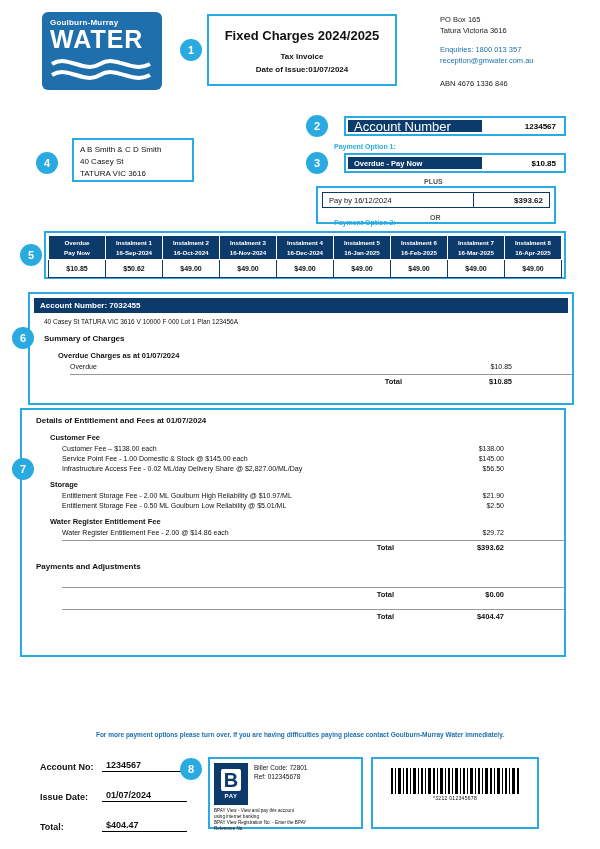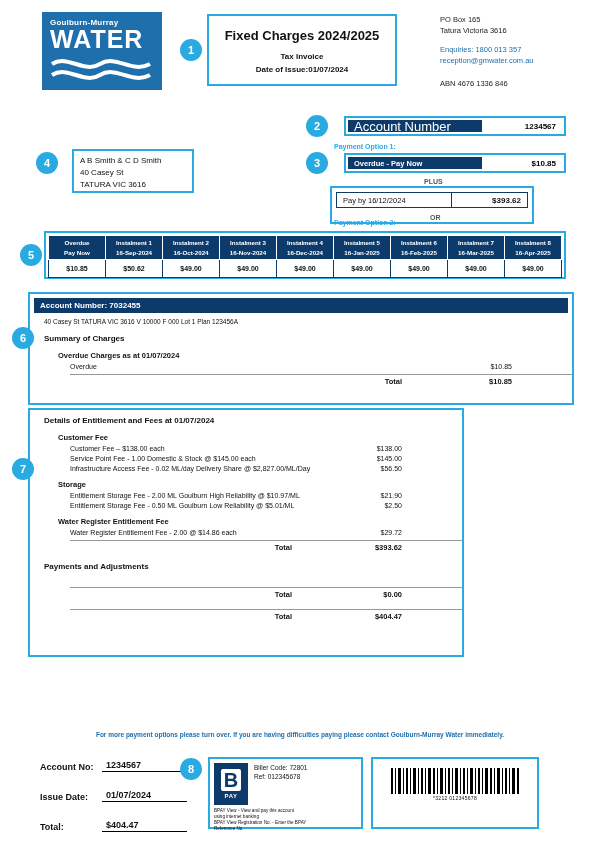--- a/index.html
+++ b/index.html
@@ -24,20 +24,21 @@
     display:flex; align-items:center; justify-content:center;
     font-family:"Liberation Sans", sans-serif;
   }
 
   
   .logo {
     position:absolute; left:42px; top:12px; width:120px; height:78px;
     background:#1f6fad;
     color:#fff;
     padding:6px 6px 0 8px;
+    border-radius:6px;
   }
   .logo .l1 { font-size:8px; font-weight:bold; letter-spacing:.2px; }
   .logo .l2 { font-size:25px; font-weight:bold; letter-spacing:1px; line-height:25px; margin-top:0px;}
   .logo svg { display:block; margin-top:4px; }
 
   
   .titlebox {
     position:absolute; left:207px; top:14px; width:190px; height:72px;
     border:2px solid #29abe2; text-align:center; padding-top:12px;
   }
@@ -45,21 +46,21 @@
   .titlebox .t2 { font-size:8px; font-weight:bold; margin-top:9px; }
   .titlebox .t3 { font-size:8px; font-weight:bold; margin-top:4px; }
 
   
   .ghaddr { position:absolute; left:440px; top:14px; width:150px; font-size:7.5px; line-height:11px; color:#222; }
   .ghaddr .blue { color:#1f6fad; }
   .ghaddr .abn { margin-top:12px; }
 
   
   .custaddr {
-    position:absolute; left:72px; top:149px; width:122px; height:44px;
+    position:absolute; left:72px; top:138px; width:122px; height:44px;
     border:2px solid #29abe2; padding:4px 6px; font-size:8px; line-height:12px;
   }
 
   
   .acctbar {
     position:absolute; left:344px; top:116px; width:222px; height:20px;
     border:2px solid #29abe2; padding:2px;
   }
   .acctbar .inner { background:#0b3a6b; color:#fff; height:100%; display:flex; align-items:center; }
   .acctbar .lbl { padding-left:6px; font-size:13px; flex:1; }
@@ -74,21 +75,21 @@
   }
   .overduebar .inner { background:#0b3a6b; color:#fff; height:100%; display:flex; align-items:center; }
   .overduebar .lbl { padding-left:6px; font-size:7.5px; font-weight:bold; flex:1; }
   .overduebar .val { background:#fff; color:#000; font-weight:bold; font-size:8px; height:100%;
                   display:flex; align-items:center; justify-content:flex-end; padding-right:6px; width:80px; }
 
   .plusword { position:absolute; left:424px; top:178px; font-size:7px; font-weight:bold; color:#555; }
   .orword   { position:absolute; left:430px; top:214px; font-size:7px; font-weight:bold; color:#555; }
 
   .paybox {
-    position:absolute; left:330px; top:186px; width:204px; height:38px;
+    position:absolute; left:316px; top:186px; width:240px; height:38px;
     border:2px solid #29abe2; padding:4px;
   }
   .paybox .row { display:flex; height:16px; border:1px solid #0b3a6b; }
   .paybox .lbl { flex:1; padding-left:6px; font-size:7.5px; display:flex; align-items:center; }
   .paybox .val { width:76px; border-left:1px solid #0b3a6b; font-weight:bold; font-size:8px;
                  display:flex; align-items:center; justify-content:flex-end; padding-right:6px; }
 
   
   .instwrap { position:absolute; left:44px; top:231px; width:522px; height:48px; border:2px solid #29abe2; padding:2px; }
   table.inst { border-collapse:collapse; width:100%; height:100%; table-layout:fixed; }
@@ -108,21 +109,21 @@
   .subhead  { font-weight:bold; font-size:7.5px; margin:8px 0 0 28px; }
   .lineitem { display:flex; margin:3px 0 0 40px; padding-right:60px; font-size:7px; }
   .lineitem .d { flex:1; }
   .lineitem .a { width:70px; text-align:right; font-weight:normal; }
   .totalrow { display:flex; margin:4px 0 0 40px; padding-right:60px; font-size:7.5px; font-weight:bold;
               border-top:1px solid #999; padding-top:2px; }
   .totalrow .d { flex:1; text-align:right; padding-right:40px;}
   .totalrow .a { width:70px; text-align:right; }
 
   
-  .detailbox2 { position:absolute; left:28px; top:408px; width:436px; height:249px; border:2px solid #29abe2; }
+  .detailbox2 { position:absolute; left:20px; top:408px; width:546px; height:249px; border:2px solid #29abe2; }
 
   
   .footnote { position:absolute; left:60px; top:731px; width:480px; text-align:center;
               font-size:6.5px; font-weight:bold; color:#1f6fad; }
 
   .acctfoot { position:absolute; left:40px; top:760px; font-size:9px; }
   .acctfoot .row { display:flex; align-items:flex-end; margin-bottom:18px; }
   .acctfoot .lab { width:62px; font-weight:bold; font-size:9px; }
   .acctfoot .valu { border-bottom:1.2px solid #000; width:85px; font-weight:bold; font-size:9px;
                     padding-left:4px; padding-bottom:1px; }

